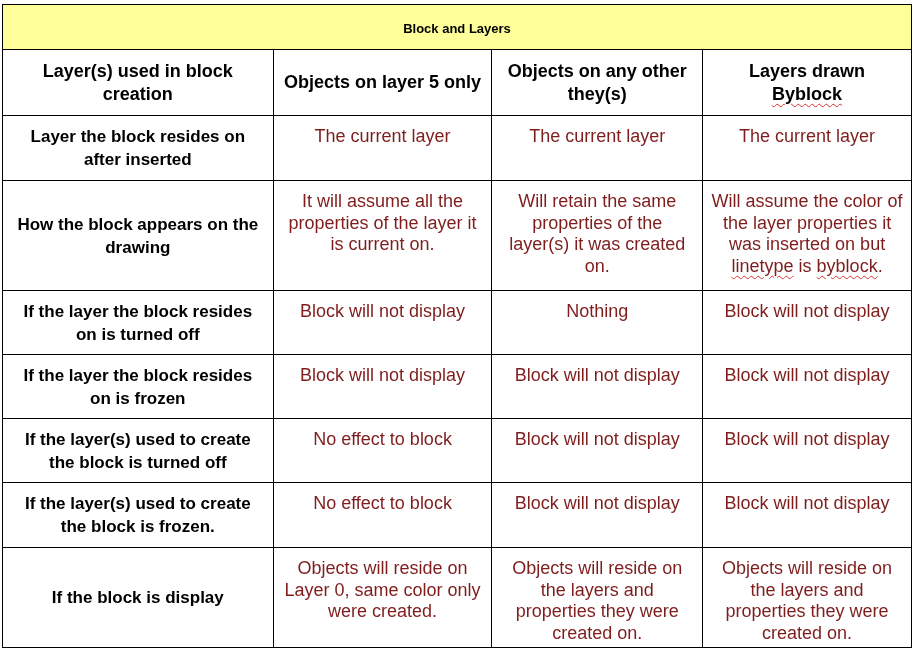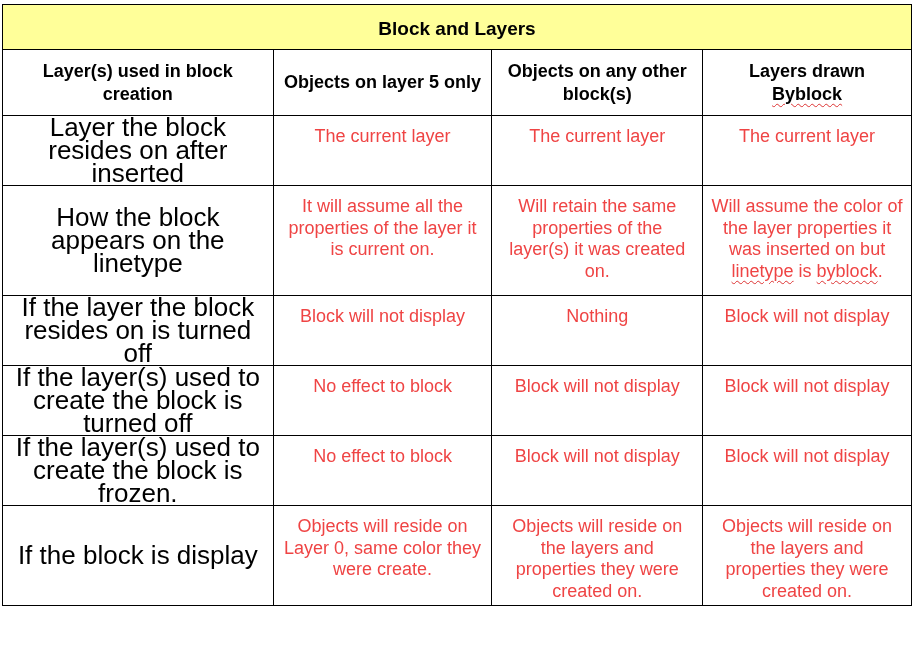--- a/index.html
+++ b/index.html
@@ -14,28 +14,28 @@
     border: 1.3px solid #000;
     padding: 0 8px;
     text-align: center;
     vertical-align: top;
     font-size: 18px;
     line-height: 22px;
   }
   .title-cell {
     background: #ffff99;
     font-weight: bold;
-    font-size: 19px;
+    font-size: 13px;
     height: 40px;
     vertical-align: middle;
     padding-top: 4px;
   }
   .hdr { font-weight: bold; font-size: 18px; line-height: 23px; vertical-align: middle; padding-top: 4px; padding-bottom: 4px; }
-  .rowlabel { font-weight: normal; font-size: 26px; line-height: 23px; vertical-align: middle; }
-  .val { padding-top: 10px; font-size: 18px; line-height: 21.5px; color: #ef4444; }
+  .rowlabel { font-weight: bold; font-size: 17px; line-height: 23px; vertical-align: middle; }
+  .val { padding-top: 10px; font-size: 18px; line-height: 21.5px; color: #7f1d1d; }
   .spell { text-decoration: underline wavy #d33; text-decoration-thickness: 1px; text-underline-offset: 3px; }
   col.c1 { width: 271px; }
   col.c2 { width: 219px; }
   col.c3 { width: 211px; }
   col.c4 { width: 209px; }
 </style>
 </head>
 <body>
 
 <table>
@@ -45,53 +45,59 @@
       <col class="c3">
       <col class="c4">
     </colgroup>
   <tbody>
       <tr>
     <td colspan="4" class="title-cell">Block and Layers</td>
   </tr>
   <tr style="height:66px;">
     <td class="hdr">Layer(s) used in block creation</td>
     <td class="hdr">Objects on layer 5 only</td>
-    <td class="hdr">Objects on any other block(s)</td>
+    <td class="hdr">Objects on any other they(s)</td>
     <td class="hdr"><span>Layers drawn</span><br><span class="spell">Byblock</span></td>
   </tr>
   <tr style="height:65px;">
     <td class="rowlabel">Layer the block resides on after inserted</td>
     <td class="val">The current layer</td>
     <td class="val">The current layer</td>
     <td class="val">The current layer</td>
   </tr>
   <tr style="height:110px;">
-    <td class="rowlabel">How the block appears on the linetype</td>
+    <td class="rowlabel">How the block appears on the drawing</td>
     <td class="val">It will assume all the properties of the layer it is current on.</td>
     <td class="val">Will retain the same properties of the layer(s) it was created on.</td>
     <td class="val"><span>Will assume the color of the layer properties it was inserted on but </span><span class="spell">linetype</span><span> is </span><span class="spell">byblock</span><span>.</span></td>
   </tr>
   <tr style="height:64px;">
     <td class="rowlabel">If the layer the block resides on is turned off</td>
     <td class="val">Block will not display</td>
     <td class="val">Nothing</td>
+    <td class="val">Block will not display</td>
+  </tr>
+  <tr style="height:64px;">
+    <td class="rowlabel">If the layer the block resides on is frozen</td>
+    <td class="val">Block will not display</td>
+    <td class="val">Block will not display</td>
     <td class="val">Block will not display</td>
   </tr>
   <tr style="height:64px;">
     <td class="rowlabel">If the layer(s) used to create the block is turned off</td>
     <td class="val">No effect to block</td>
     <td class="val">Block will not display</td>
     <td class="val">Block will not display</td>
   </tr>
   <tr style="height:65px;padding-left:8px;">
     <td class="rowlabel">If the layer(s) used to create the block is frozen.</td>
     <td class="val">No effect to block</td>
     <td class="val">Block will not display</td>
     <td class="val">Block will not display</td>
   </tr>
   <tr style="height:100px;">
     <td class="rowlabel">If the block is display</td>
-    <td class="val">Objects will reside on Layer 0, same color they were create.</td>
+    <td class="val">Objects will reside on Layer 0, same color only were created.</td>
     <td class="val">Objects will reside on the layers and properties they were created on.</td>
     <td class="val">Objects will reside on the layers and properties they were created on.</td>
   </tr>
 </tbody>
   </table>
 
 </body></html>

